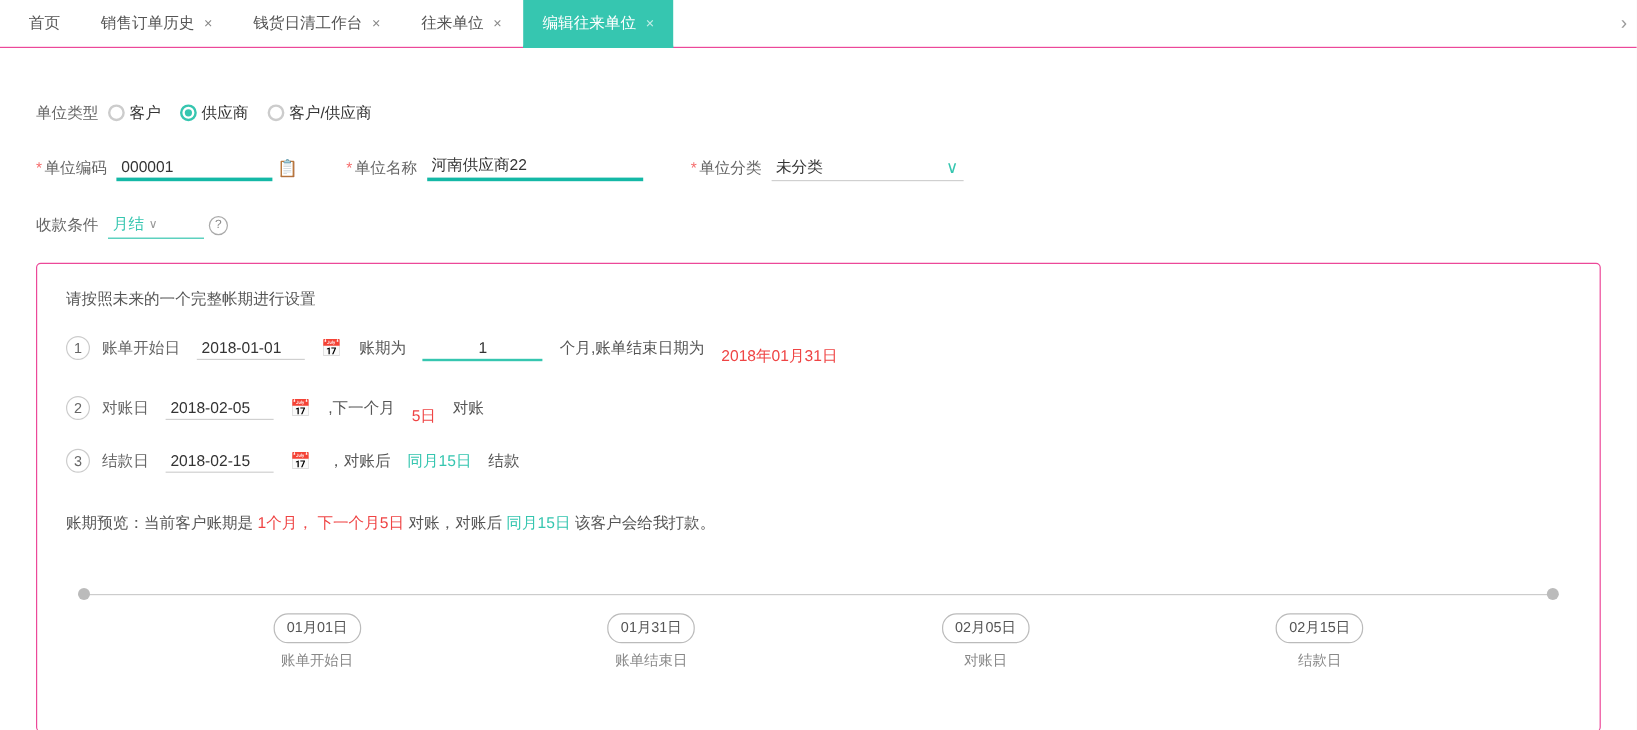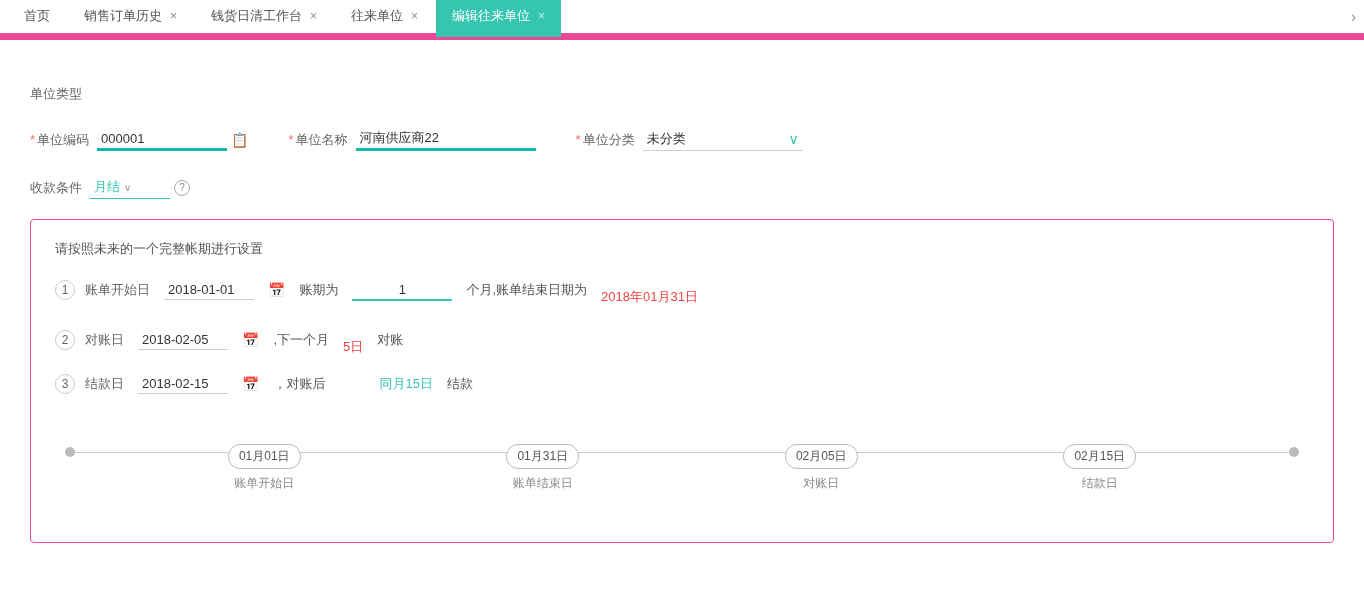--- a/index.html
+++ b/index.html
@@ -1,21 +1,21 @@
 <!DOCTYPE html>
 <html><head>
   <meta charset="utf-8">
   <style>
     * { box-sizing: border-box; margin: 0; padding: 0; }
     body { font-family: "Microsoft YaHei", "PingFang SC", sans-serif; font-size: 13px; color: #333; background: #f5f5f5; }
 
     
     .tabs-bar {
       display: flex; align-items: center; background: #fff;
-      border-bottom: 7px solid #ec4899; height: 40px; padding: 0 8px;
+      border-bottom: 1px solid #ec4899; height: 40px; padding: 0 8px;
       position: relative;
     }
     .tab-item {
       display: flex; align-items: center; height: 40px; padding: 0 16px;
       cursor: pointer; font-size: 13px; color: #555; white-space: nowrap;
       border-bottom: 2px solid transparent; margin-right: 2px;
     }
     .tab-item.active {
       background: #36c6b0; color: #fff; border-bottom: 2px solid #36c6b0;
     }
@@ -89,40 +89,40 @@
       font-size: 12px; color: #666; flex-shrink: 0;
     }
     .period-label { color: #666; margin-right: 4px; white-space: nowrap; }
     .period-date-input {
       border: none; border-bottom: 1px solid #d0d0d0; outline: none;
       font-size: 13px; color: #333; width: 90px; padding: 2px 4px;
       background: transparent;
     }
     .period-text { color: #555; margin: 0 4px; }
     .highlight-orange { color: #ef4444; font-weight: 500; margin-top: 14px; }
-    .highlight-teal { color: #36c6b0; font-weight: 500; margin-left: 40px; }
+    .highlight-teal { color: #36c6b0; font-weight: 500; }
     .month-input {
       border: none; border-bottom: 2px solid #36c6b0; outline: none;
       font-size: 13px; color: #333; width: 100px; padding: 2px 4px;
       background: transparent; text-align: center;
     }
 
     
     .preview-section { padding: 12px 0 0 0; }
     .preview-text { font-size: 13px; color: #555; margin-bottom: 20px; line-height: 1.8; }
 
     
     .timeline-wrap {
       position: relative; margin: 0 10px; padding: 20px 0 30px 0;
     }
     .timeline-line {
       position: absolute; top: 28px; left: 0; right: 0; height: 1px; background: #ccc;
     }
     .timeline-nodes {
-      display: flex; justify-content: space-between; position: relative; z-index: 1;
+      display: flex; justify-content: space-between; position: relative; z-index: 1; margin-top: 24px;
     }
     .timeline-node {
       display: flex; flex-direction: column; align-items: center; position: relative;
     }
     .node-pill {
       background: #fff; border: 1px solid #bbb; border-radius: 12px;
       padding: 3px 10px; font-size: 12px; color: #555; white-space: nowrap;
     }
     .node-label {
       font-size: 12px; color: #888; margin-top: 6px; text-align: center;
@@ -175,20 +175,36 @@
     <span>编辑往来单位</span>
     <span class="close-btn">×</span>
   </div>
   <span class="tab-arrow">›</span>
 </div>
 
 <div class="main-content">
 
   <div class="form-row">
     <span class="form-label">单位类型</span>
+    <div class="radio-group">
+      <label class="radio-item">
+        <span class="radio-circle"></span>
+        <span>客户</span>
+      </label>
+      <label class="radio-item">
+        <span class="radio-circle checked">
+          <span class="radio-dot"></span>
+        </span>
+        <span>供应商</span>
+      </label>
+      <label class="radio-item">
+        <span class="radio-circle"></span>
+        <span>客户/供应商</span>
+      </label>
+    </div>
   </div>
 
   <div class="form-row">
     <div class="form-group">
       <span class="required-star">*</span>
       <span class="form-label">单位编码</span>
       <input class="input-field" type="text" value="000001" style="width: 130px;">
       <span class="cal-icon">📋</span>
     </div>
     <div class="form-group">
@@ -243,20 +259,28 @@
       <div class="row-num">3</div>
       <span class="period-label">结款日</span>
       <input class="period-date-input" type="text" value="2018-02-15" style="">
       <span class="cal-icon">📅</span>
       <span class="period-text">，对账后</span>
       <span class="highlight-teal">同月15日</span>
       <span class="period-text"> 结款</span>
     </div>
 
     <div class="preview-section">
+      <div class="preview-text">
+        <span>账期预览：当前客户账期是</span>
+        <span class="highlight-orange">1个月，</span>
+        <span class="highlight-orange">下一个月5日</span>
+        <span> 对账，对账后</span>
+        <span class="highlight-teal">同月15日</span>
+        <span> 该客户会给我打款。</span>
+      </div>
 
       <div class="timeline-wrap">
         <div class="timeline-line"></div>
 
         <div class="timeline-endpoints">
           <div class="endpoint-dot"></div>
           <div class="endpoint-dot"></div>
         </div>
         <div class="timeline-nodes" style="justify-content: space-around; padding: 0 60px;">
           <div class="timeline-node">

